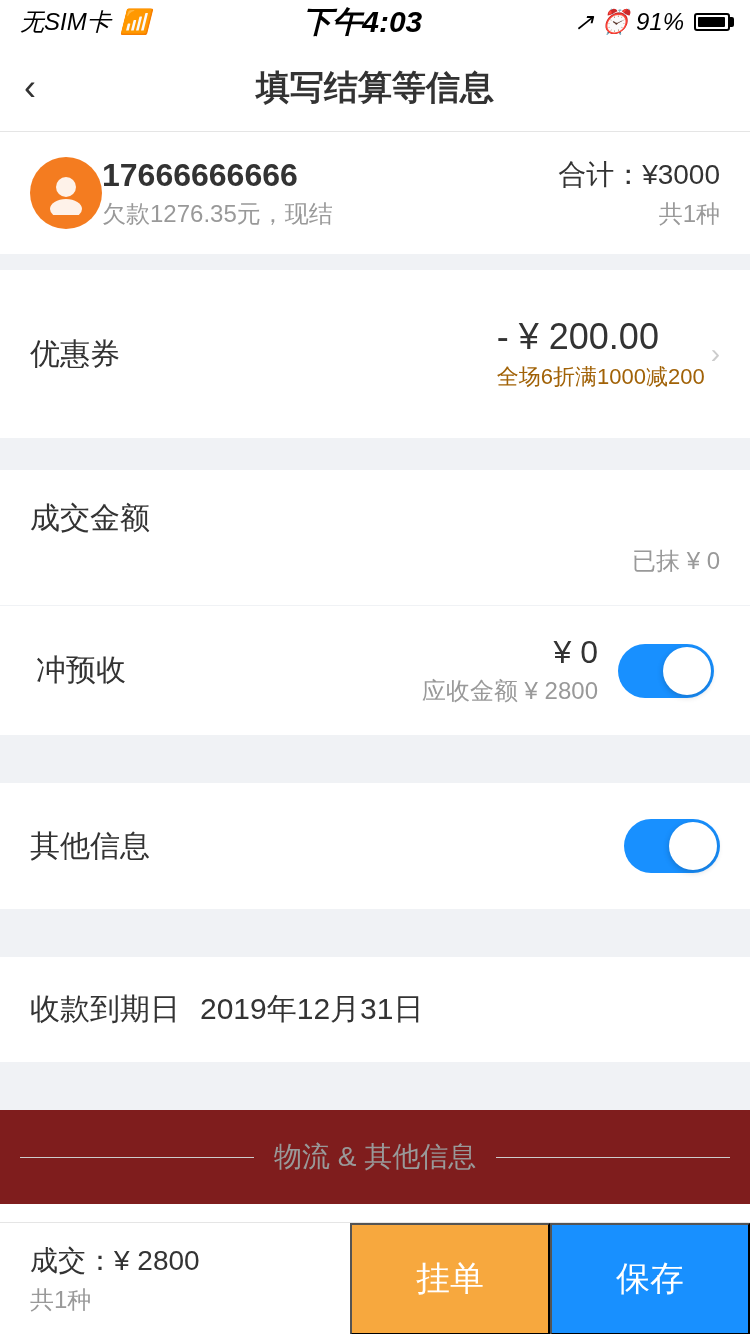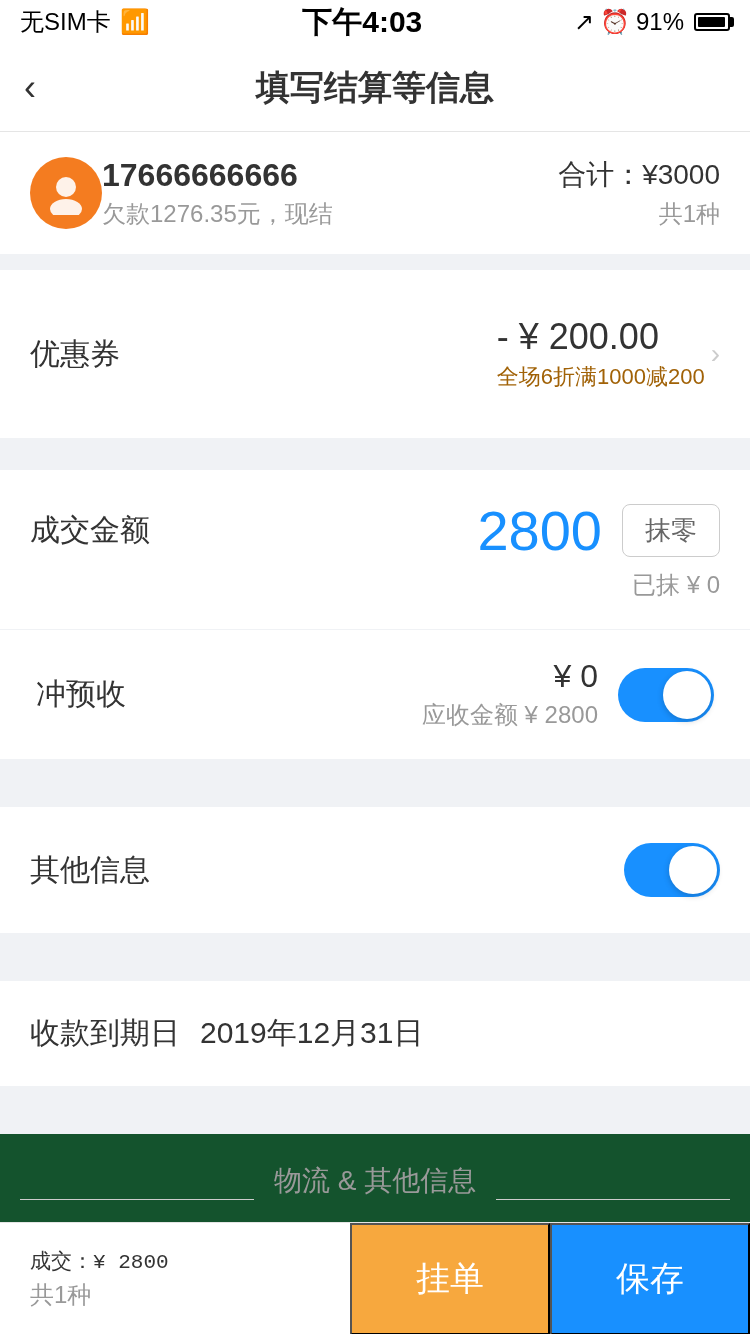--- a/index.html
+++ b/index.html
@@ -17,20 +17,21 @@
     
     .status-bar {
       background: #fff;
       height: 44px;
       display: flex;
       align-items: center;
       justify-content: space-between;
       padding: 0 20px;
       font-size: 24px;
       color: #000;
+      font-style: italic;
     }
     .status-left { display: flex; align-items: center; gap: 10px; }
     .status-center { font-weight: 600; font-size: 30px; }
     .status-right { display: flex; align-items: center; gap: 6px; font-size: 24px; }
 
     
     .nav-bar {
       background: #fff;
       height: 88px;
       display: flex;
@@ -275,24 +276,24 @@
       font-size: 30px;
       color: #333;
     }
     .duedate-value {
       font-size: 30px;
       color: #333;
     }
 
     
     .logistics-header {
-      background: #14532d;
+      background: #7f1d1d;
       padding: 28px 20px;
       display: flex;
-      align-items: flex-end;
+      align-items: center;
       justify-content: center;
       gap: 20px;
       margin-top: 16px;
     }
     .logistics-line {
       flex: 1;
       height: 1px;
       background: #ccc;
     }
     .logistics-text {
@@ -331,23 +332,22 @@
       background: #fff;
       display: flex;
       align-items: center;
       border-top: 1px solid #e5e5e5;
     }
     .bottom-info {
       flex: 1;
       padding: 0 30px;
     }
     .bottom-deal {
-      font-size: 21px;
-      color: #333;
-      font-family: Liberation Mono, monospace;
+      font-size: 28px;
+      color: #333;
     }
     .bottom-count {
       font-size: 24px;
       color: #999;
       margin-top: 4px;
     }
     .bottom-btn {
       height: 112px;
       width: 200px;
       display: flex;
@@ -445,24 +445,20 @@
       </div>
       <span class="chevron-right">›</span>
     </div>
   </div>
 
   <div class="section-bg"></div>
 
   <div class="amount-section card">
     <div class="amount-row">
       <span class="amount-label">成交金额</span>
-      <div class="amount-right">
-        <span class="amount-value">2800</span>
-        <button class="round-btn">抹零</button>
-      </div>
     </div>
     <div class="amount-sub">已抹  ¥ 0</div>
   </div>
 
   <div class="divider"></div>
 
   <div class="advance-row card">
     <span class="advance-label">冲预收</span>
     <div class="advance-right">
       <div class="advance-amount">

